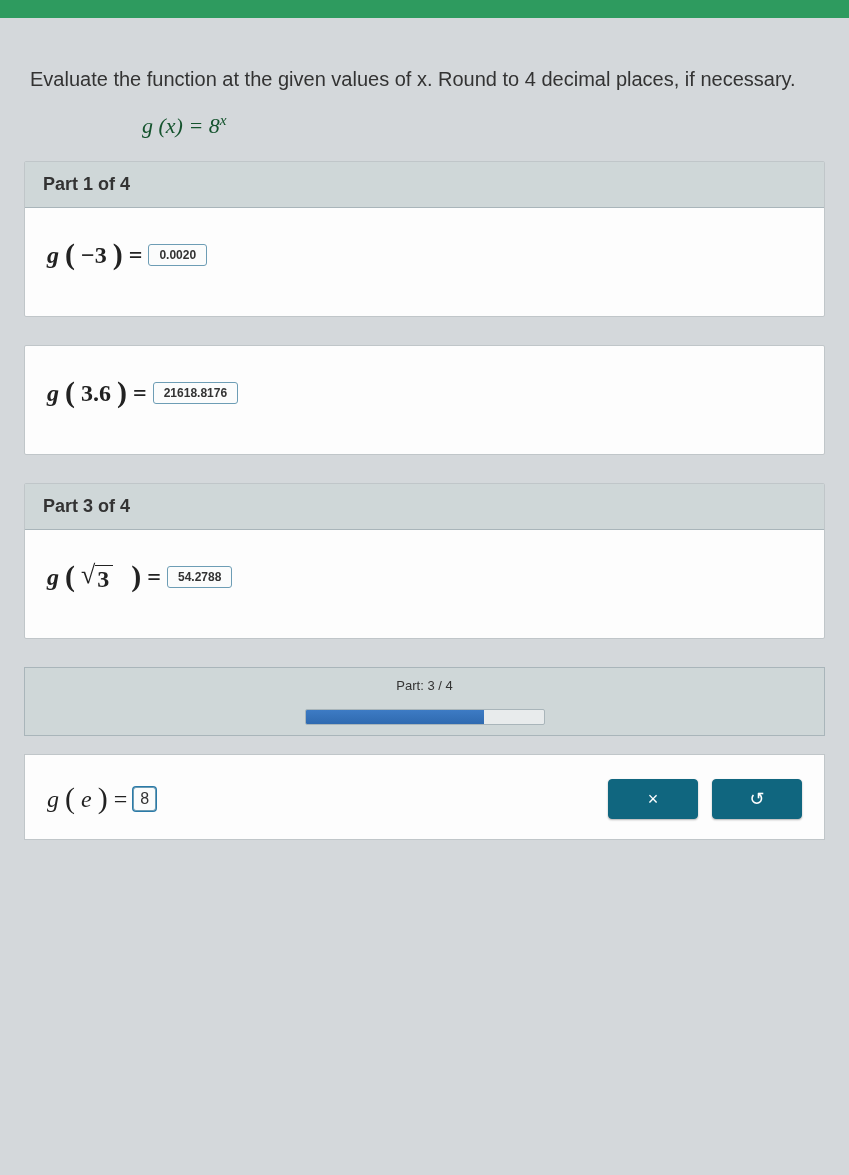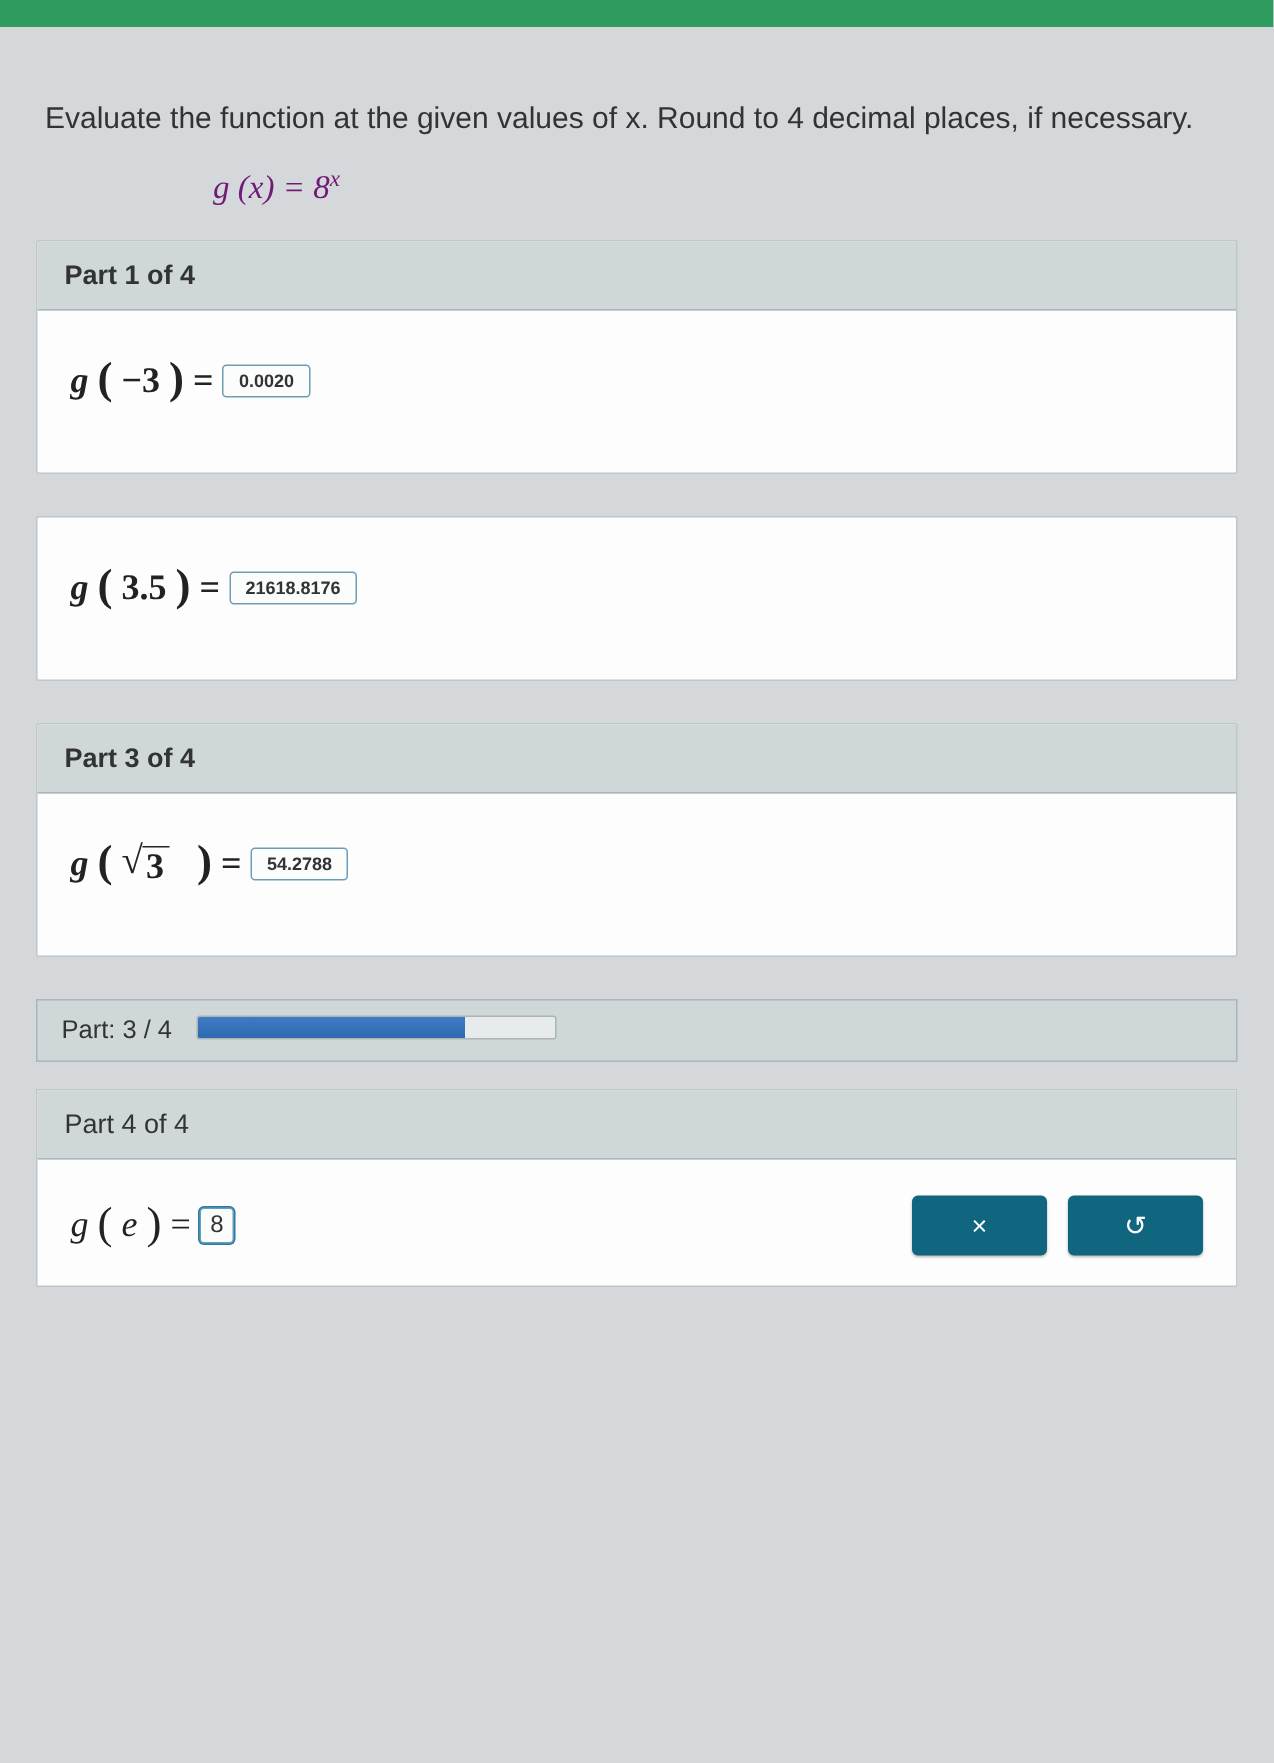--- a/index.html
+++ b/index.html
@@ -26,21 +26,21 @@
     .instructions {
       padding: 38px 18px 20px 18px;
       font-size: 20px;
       color: #333;
     }
     .function-def {
       padding: 0 0 22px 130px;
       font-size: 22px;
       font-style: italic;
       font-family: 'Times New Roman', serif;
-      color: #701a75;
+      color: #14532d;
     }
     .function-def sup {
       font-size: 0.7em;
       vertical-align: super;
     }
     .part-card {
       background: #fdfdfd;
       border: 1px solid #c0c6c9;
       margin: 0 12px 28px 12px;
       border-radius: 2px;
@@ -95,23 +95,25 @@
     }
     .answer-box.active {
       box-shadow: 0 0 0 1px #2a7aa8;
     }
     .progress-bar-container {
       background: #cfd7d8;
       border: 1px solid #a9b5ba;
       margin: 0 12px 18px 12px;
       padding: 10px 16px;
       display: flex;
+      align-items: center;
       gap: 16px;
-      font-size: 17px;
-      color: #333;
+      font-size: 13px;
+      color: #333;
+      flex-direction: column;
     }
     .progress-track {
       width: 240px;
       height: 16px;
       background: #e8ebec;
       border: 1px solid #a9b5ba;
       border-radius: 2px;
       overflow: hidden;
     }
     .progress-fill {
@@ -191,21 +193,21 @@
         <span class="answer-box">0.0020</span>
       </div>
     </div>
   </div>
 
   <div class="part-card">
     <div class="part-body">
       <div class="math-expr">
         <span class="fn">g</span>
           <span class="paren">(</span>
-          <span class="val">3.5</span>
+          <span class="val">3.6</span>
           <span class="paren">)</span>
         <span>=</span>
         <span class="answer-box">21618.8176</span>
       </div>
     </div>
   </div>
 
   <div class="part-card">
     <div class="part-header">Part 3 of 4</div>
     <div class="part-body">
@@ -221,21 +223,20 @@
   </div>
 
   <div class="progress-bar-container">
     <span>Part: 3 / 4</span>
     <div class="progress-track">
       <div class="progress-fill" style="width: 75%;"></div>
     </div>
   </div>
 
   <div class="part4-card">
-    <div class="part-header">Part 4 of 4</div>
     <div class="part4-body">
       <div class="math-expr">
         <span class="fn">g</span>
           <span class="paren">(</span>
           <span class="fn">e</span>
           <span class="paren">)</span>
         <span>=</span>
         <span class="answer-box small active">8</span>
       </div>
       <div class="button-row">

